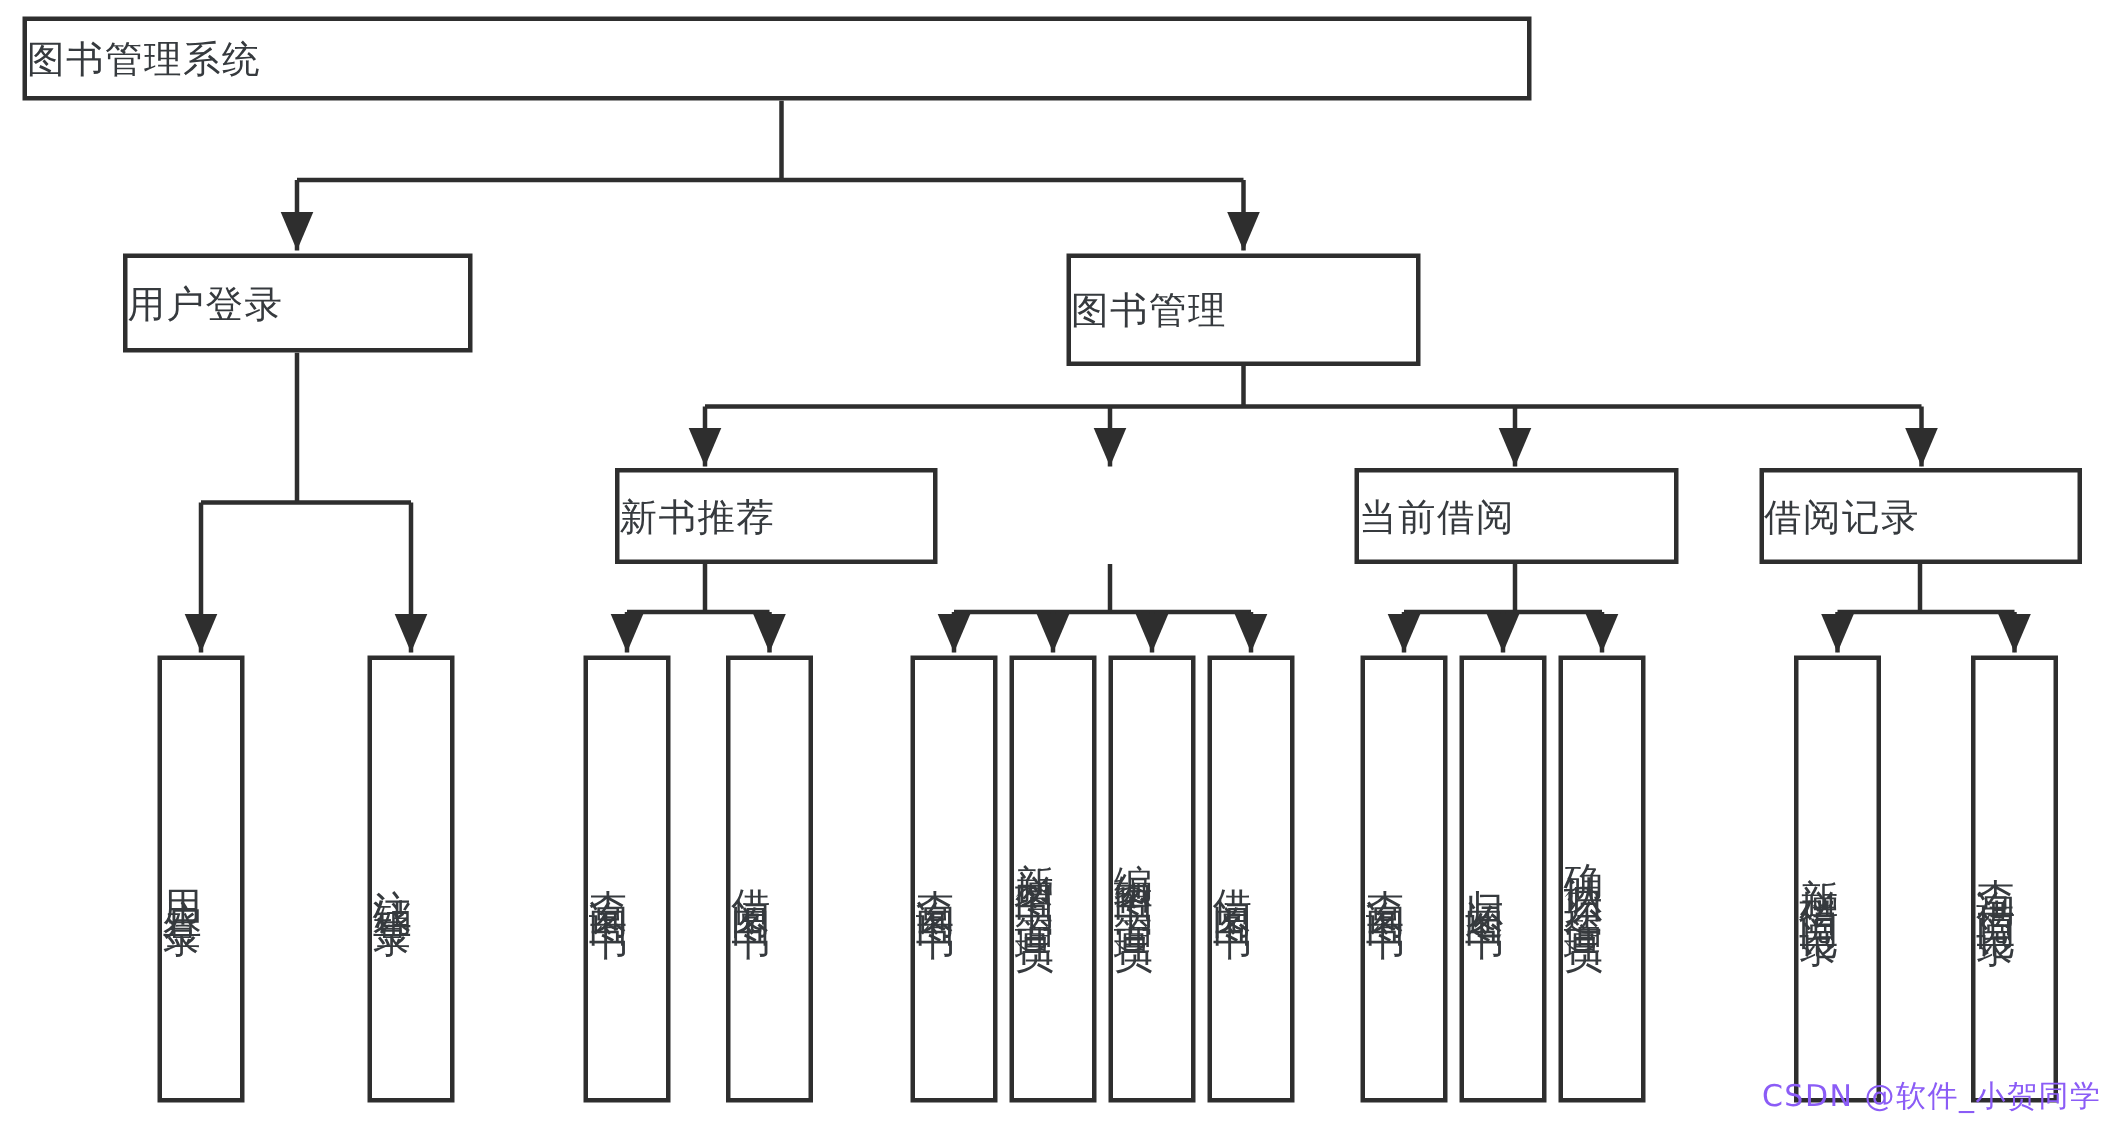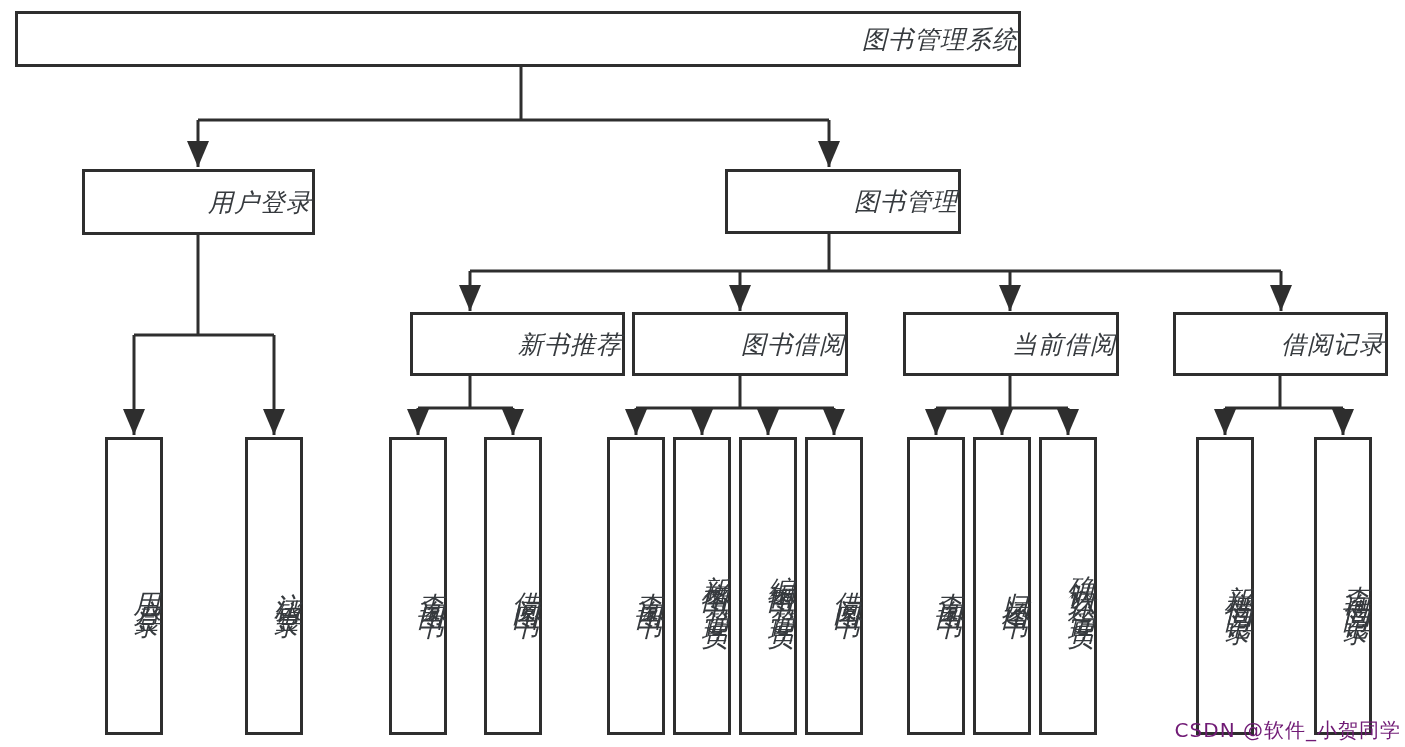--- a/index.html
+++ b/index.html
@@ -16,43 +16,42 @@
     left: 0; top: 0;
     width: 1405px; height: 747px;
   }
   .box {
     position: absolute;
     box-sizing: border-box;
     background: #ffffff;
     border: 3px solid #2e2e2e;
     display: flex;
     align-items: center;
-    justify-content: flex-end;
-    font-style: italic;
+    justify-content: flex-start;
   }
   .box .lbl {
     color: #363a3e;
     font-size: 25px;
     letter-spacing: 1px;
     white-space: nowrap;
   }
   .box.v .lbl {
     writing-mode: vertical-rl;
     text-orientation: mixed;
     font-size: 26px;
     letter-spacing: 7px;
     white-space: normal;
     line-height: 1;
   }
   #watermark {
     position: absolute;
     right: 4px;
     top: 717px;
     font-size: 20px;
-    color: #701a75;
+    color: #8b5cf6;
     letter-spacing: 1px;
     white-space: nowrap;
   }
 </style>
 </head>
 <body>
 
 <div id="canvas">
 
   <svg id="connectors" viewBox="0 0 1405 747" xmlns="http://www.w3.org/2000/svg">
@@ -105,29 +104,26 @@
     </g>
   </svg>
 
   <div class="box h" style="left:15px; top:11px; width:1006px; height:56px;">
     <span class="lbl">图书管理系统</span>
   </div>
 
   <div class="box h" style="left:82px; top:169px; width:233px; height:66px;">
     <span class="lbl">用户登录</span>
   </div>
-  <div class="box h" style="left:711px; top:169px; width:236px; height:65px;margin-left:14px;">
+  <div class="box h" style="left:711px; top:169px; width:236px; height:75px;">
     <span class="lbl">图书管理</span>
   </div>
 
   <div class="box h" style="left:363px; top:312px; width:215px; height:64px;margin-left:47px;">
     <span class="lbl">新书推荐</span>
-  </div>
-  <div class="box h" style="left:632px; top:312px; width:216px; height:64px;">
-    <span class="lbl">图书借阅</span>
   </div>
   <div class="box h" style="left:1173px; top:312px; width:215px; height:64px;">
     <span class="lbl">借阅记录</span>
   </div>
   <div class="box h" style="left:903px; top:312px; width:216px; height:64px;">
     <span class="lbl">当前借阅</span>
   </div>
 
   <div class="box v" style="left:105px; top:437px; width:58px; height:298px;">
     <span class="lbl">用户登录</span>

